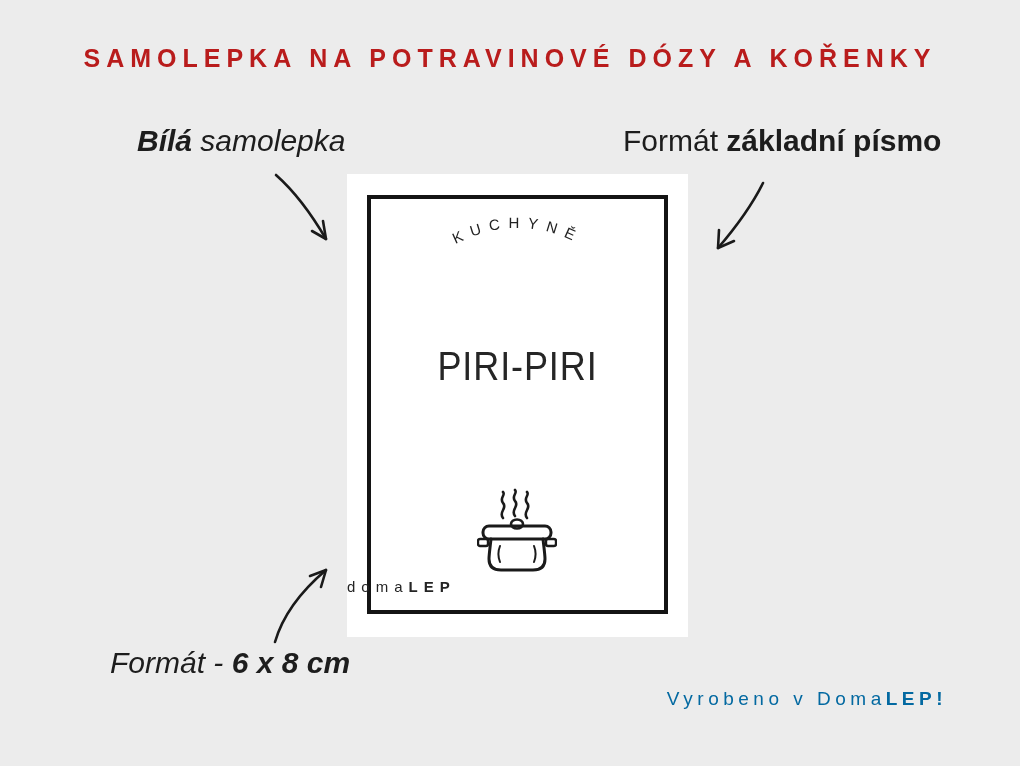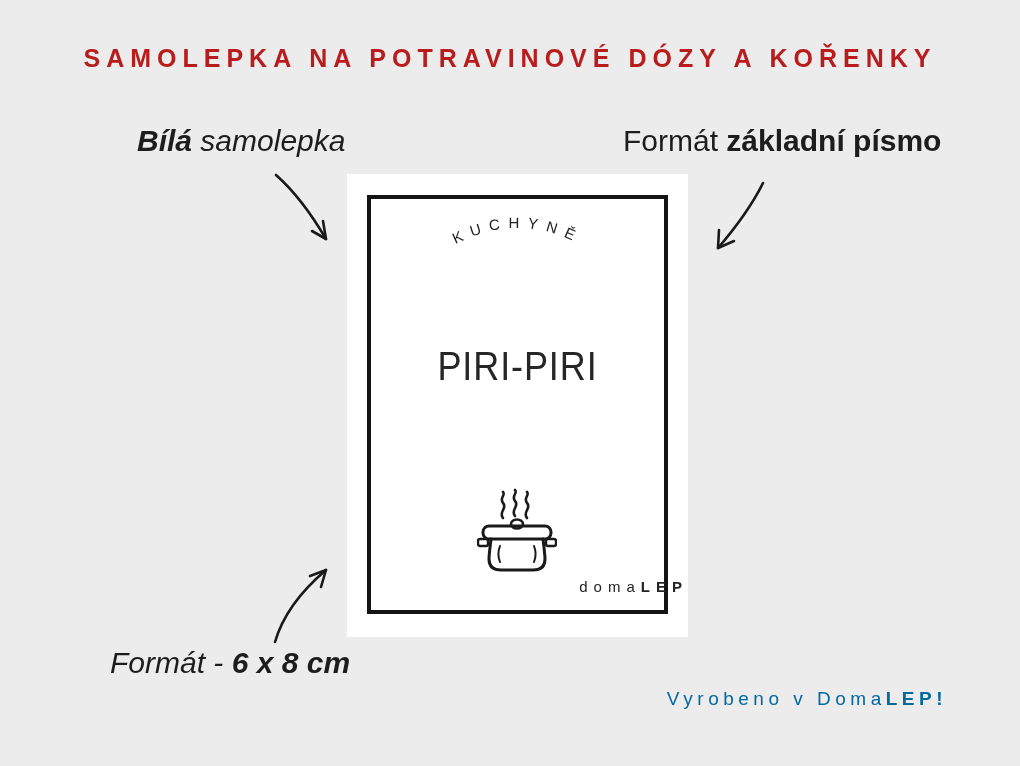--- a/index.html
+++ b/index.html
@@ -53,21 +53,21 @@
     letter-spacing:1px;color:#262626;line-height:1;
     transform:scaleX(0.9);transform-origin:center;
     white-space:nowrap;
   }
   .pot-svg{position:absolute;left:130px;top:314px;width:80px;height:88px;}
   .pot-svg path,.pot-svg rect,.pot-svg ellipse{
     stroke:#1a1a1a;fill:none;stroke-linecap:round;stroke-linejoin:round;
   }
   .brand{
     position:absolute;left:0;top:404px;width:341px;
-    text-align:right;font-size:15px;letter-spacing:6px;
+    text-align:left;font-size:15px;letter-spacing:6px;
     color:#242424;white-space:nowrap;
   }
   .brand b{font-weight:700;}
 </style>
 </head>
 <body>
 
 <div class="stage">
 
   <h1 class="page-title">SAMOLEPKA NA POTRAVINOVÉ DÓZY A KOŘENKY</h1>

